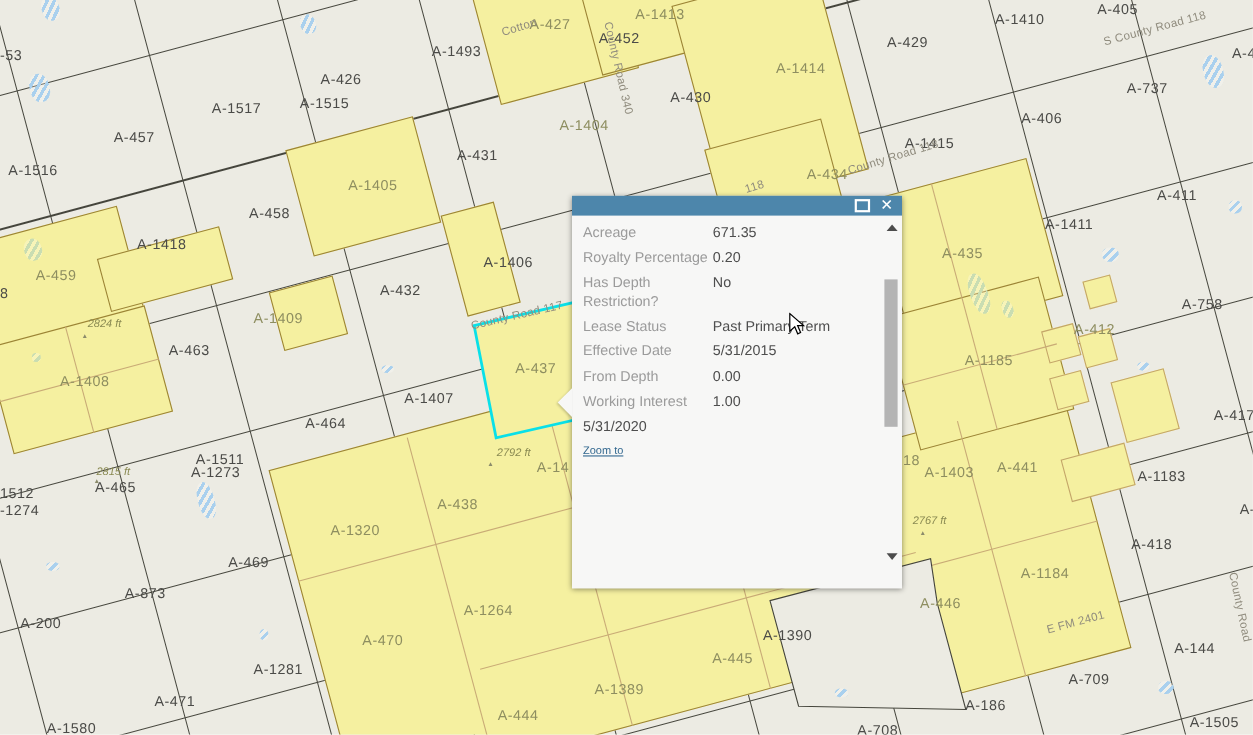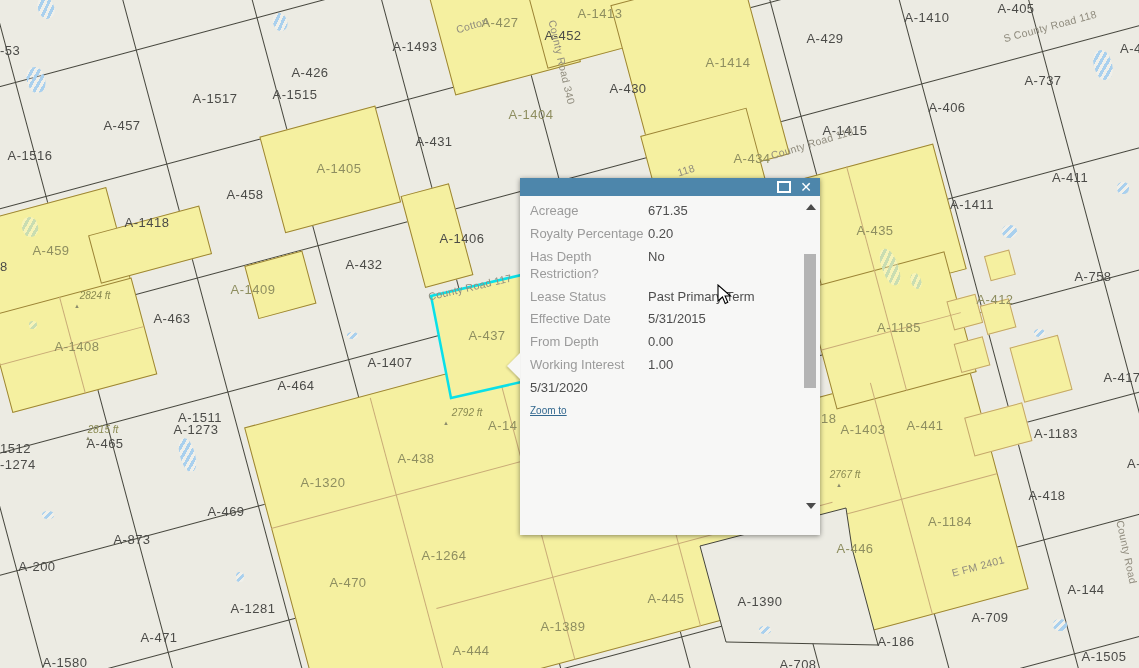--- a/index.html
+++ b/index.html
@@ -137,21 +137,21 @@
       <span class="lbl lg" style="left: 390px; top: 362px;">A-1407</span>
       <span class="lbl lg" style="left: 196px; top: 401px; margin-top: 28px;">A-1273</span>
       <span class="lbl lg" style="left: 200px; top: 417px;">A-1511</span>
       <span class="lbl lg" style="left: 105px; top: 443px;">A-465</span>
       <span class="lbl lg" style="left: 37px; top: 566px;">A-200</span>
       <span class="lbl lg" style="left: 132px; top: 539px;">A-873</span>
       <span class="lbl lg" style="left: 226px; top: 511px;">A-469</span>
       <span class="lbl lg" style="left: 253px; top: 608px;">A-1281</span>
       <span class="lbl lg" style="left: 159px; top: 637px;">A-471</span>
       <span class="lbl lg" style="left: 65px; top: 662px;">A-1580</span>
-      <span class="lbl lg" style="left: 760px; top: 577px; margin-top: 24px;">A-1390</span>
+      <span class="lbl lg" style="left: 716px; top: 577px;">A-1390</span>
       <span class="lbl lg" style="left: 798px; top: 664px;">A-708</span>
       <span class="lbl lg" style="left: 990px; top: 617px;">A-709</span>
       <span class="lbl lg" style="left: 1086px; top: 589px;">A-144</span>
       <span class="lbl lg" style="left: 896px; top: 641px;">A-186</span>
       <span class="lbl lg" style="left: 1104px; top: 656px;">A-1505</span>
       <span class="lbl lg" style="left: 1056px; top: 398px; margin-top: 35px;">A-1183</span>
       <span class="lbl lg" style="left: 462px; top: 238px;">A-1406</span>
       <span class="lbl lg" style="left: 147px; top: 222px;">A-1418</span>
       <span class="lbl lg" style="left: 845px; top: 130px;">A-1415</span>
       <span class="lbl lg" style="left: 30px; top: 155px;">A-1516</span>

